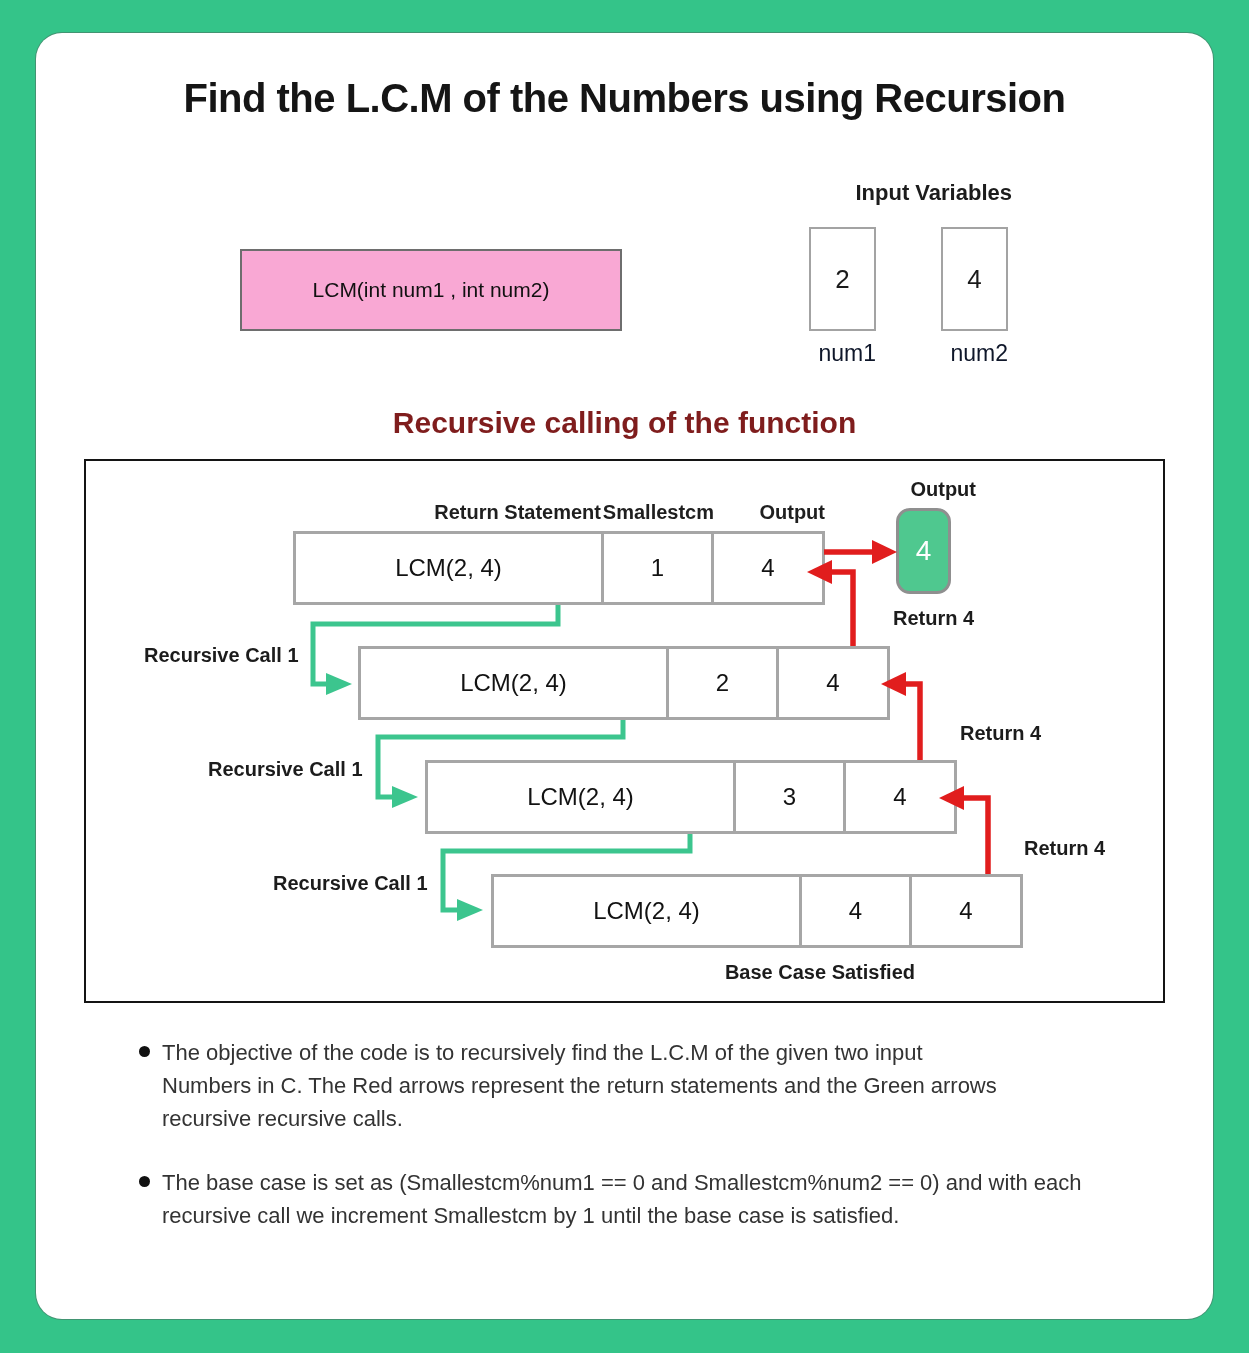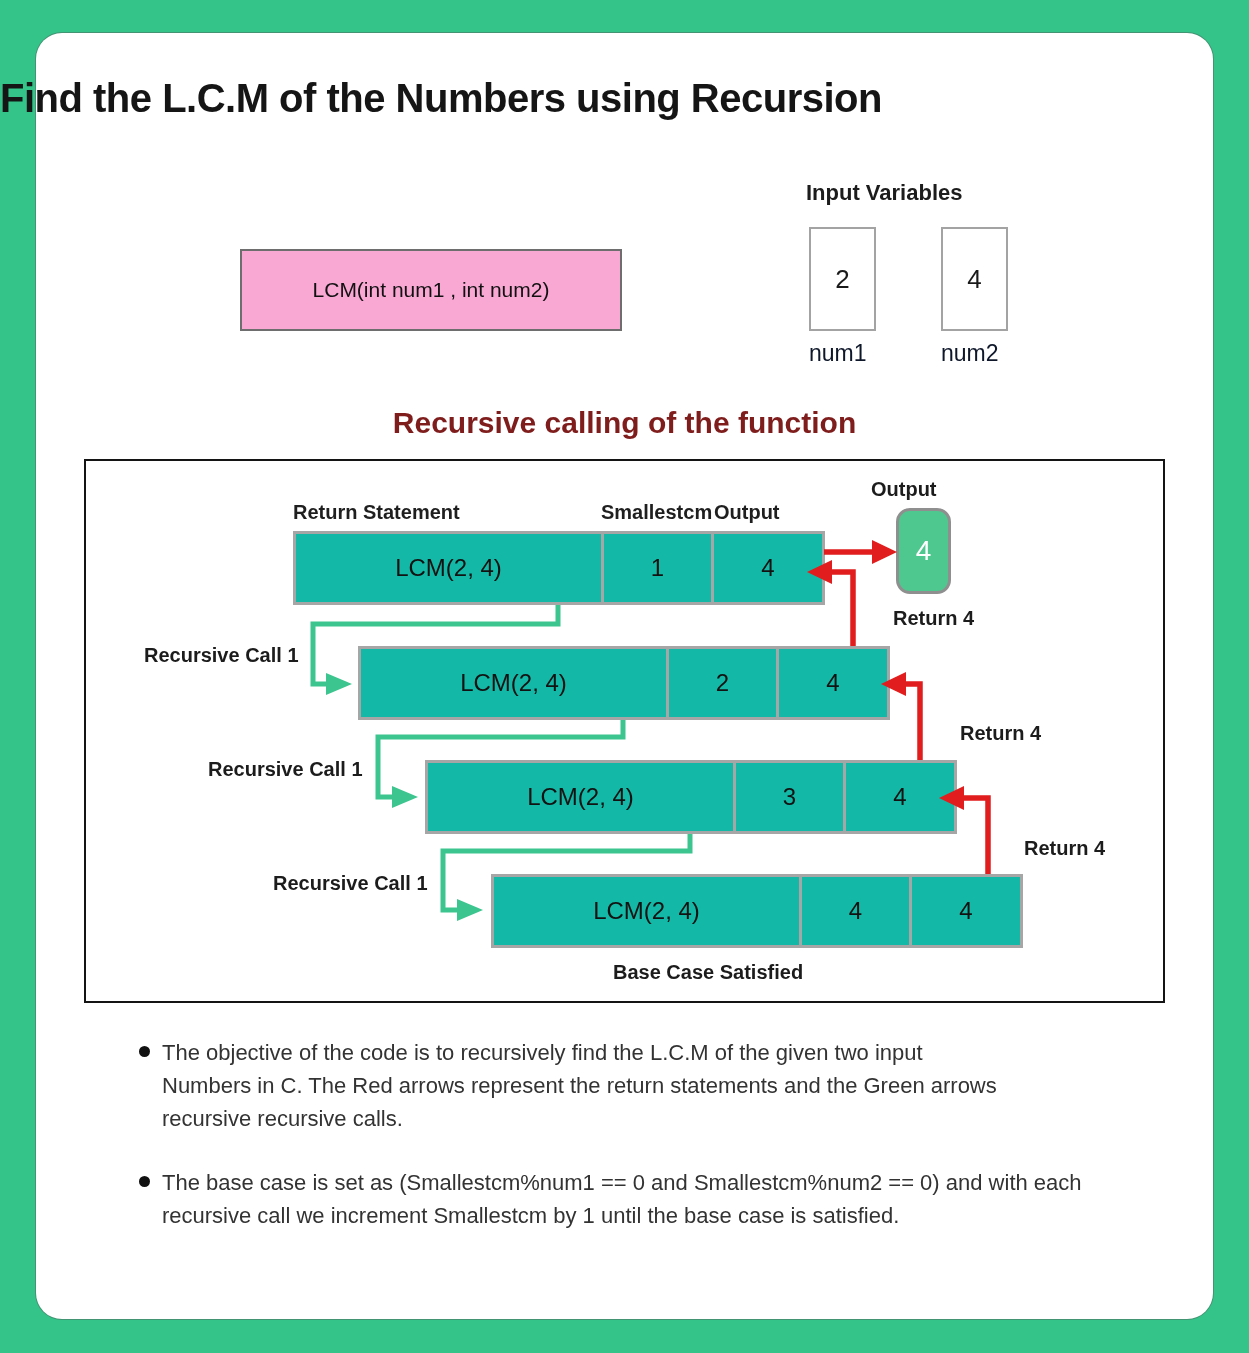--- a/index.html
+++ b/index.html
@@ -1,33 +1,33 @@
 <!DOCTYPE html>
 <html><head>
 <meta charset="utf-8">
 <style>
   html,body{margin:0;padding:0;background:#34c489;}
   .stage{position:relative;width:1249px;height:1353px;background:#34c489;
          font-family:"Liberation Sans", sans-serif;overflow:hidden;}
   .card{position:absolute;left:36px;top:33px;width:1177px;height:1286px;
         background:#ffffff;border-radius:26px;box-shadow:0 0 0 1px rgba(80,100,92,.5);}
   .abs{position:absolute;}
-  .center{text-align:left;}
-  .title{left:0;right:0;top:76px;font-size:40px;font-weight:700;
+  .center{text-align:right;}
+  .title{left:0;right:0;top:76px;text-align:center;font-size:40px;font-weight:700;
          color:#151515;letter-spacing:-0.5px;}
   .sec-label{font-size:22px;font-weight:600;color:#1c1c1c;}
   .fn-box{left:240px;top:249px;width:378px;height:78px;border:2px solid #6e6e6e;
           display:flex;align-items:center;justify-content:center;font-size:21px;color:#111;background:#f9a8d4;}
   .var-box{width:67px;height:104px;border:2px solid #a3a3a3;display:flex;align-items:center;
            justify-content:center;font-size:26px;color:#1a1a1a;background:#fff;box-sizing:border-box;}
   .var-label{font-size:23px;color:#0f172a;}
   .h2{left:0;right:0;top:406px;text-align:center;font-size:30px;font-weight:600;color:#7f1d1d;}
   .diagram-frame{left:84px;top:459px;width:1081px;height:544px;border:2px solid #141414;background:#fff;box-sizing:border-box;}
   .hdr{font-size:20px;font-weight:600;color:#1f1f1f;}
-  .row{display:flex;height:74px;border:3px solid #a6a6a6;background:#14b8a6;box-sizing:border-box;}
+  .row{display:flex;height:74px;border:3px solid #a6a6a6;background:#ffffff;box-sizing:border-box;}
   .cell{display:flex;align-items:center;justify-content:center;font-size:24px;color:#121212;box-sizing:border-box;}
   .cell.main{width:305px;}
   .cell.mid{width:110px;border-left:3px solid #a6a6a6;}
   .cell.out{width:111px;border-left:3px solid #a6a6a6;}
   .pill{left:896px;top:508px;width:55px;height:86px;border:3px solid #8f8f8f;border-radius:14px;
         background:#4fc88f;color:#ffffff;font-size:28px;display:flex;align-items:center;
         justify-content:center;box-sizing:border-box;}
   .lbl{font-size:20px;font-weight:600;color:#1c1c1c;white-space:nowrap;}
   .note-dot{width:11px;height:11px;border-radius:50%;background:#111111;}
   .note-text{font-size:22px;color:#333333;line-height:33px;white-space:nowrap;}

